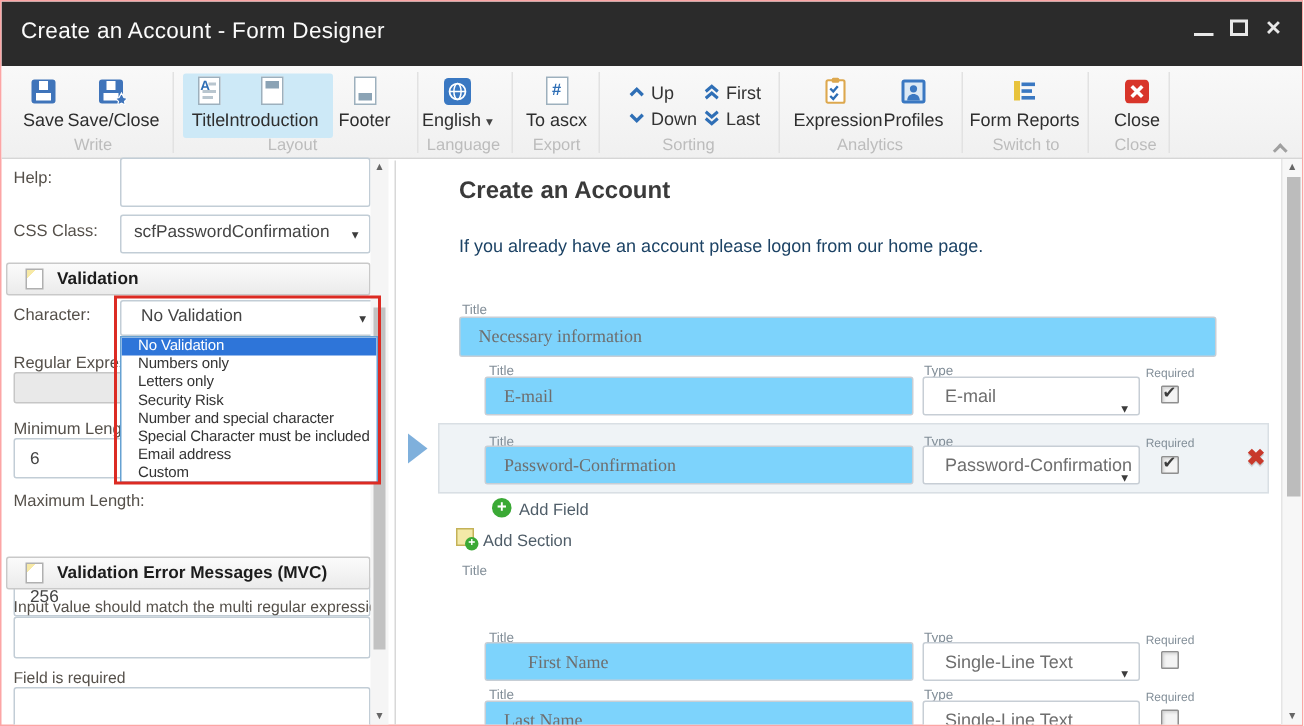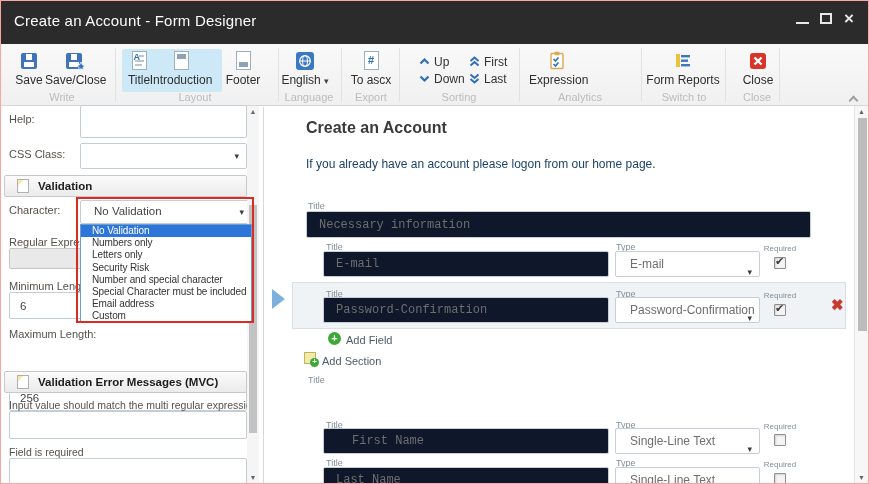--- a/index.html
+++ b/index.html
@@ -56,21 +56,21 @@
   
   .sb-track{position:absolute;background:#f5f5f5}
   .sb-thumb{position:absolute;background:#c2c2c2;cursor:pointer}
   .sb-arrow{position:absolute;width:100%;text-align:center;font-size:7px;color:#666;cursor:pointer;line-height:10px}
 
   
   .form-heading{position:absolute;font-size:16px;font-weight:bold;color:#3a3a3a;white-space:nowrap}
   .form-intro{position:absolute;font-size:12px;color:#1d4365;white-space:nowrap}
   .f-label{position:absolute;font-size:9px;color:#828e98;white-space:nowrap}
   .req-label{position:absolute;font-size:8px;color:#828e98;width:36px;text-align:center}
-  .f-input{position:absolute;height:26px;border:1px solid #c7ced5;border-radius:2px;background:#0f172a;font-family:Liberation Mono, monospace;font-size:12px;color:#6e6e6e;padding-left:12px}
+  .f-input{position:absolute;height:26px;border:1px solid #c7ced5;border-radius:2px;background:#7dd3fc;font-family:Liberation Serif, serif;font-size:12px;color:#6e6e6e;padding-left:12px}
   .f-select{position:absolute;height:26px;border:1px solid #c7ced5;border-radius:2px;background:#fff;font-size:12px;color:#6e6e6e;line-height:24px;padding-left:14px;cursor:pointer}
   .f-select .sel-caret{top:8px}
   .checkbox{position:absolute;width:12px;height:12px;border:1px solid #8f8f8f;background:#f4f4f4;border-radius:1px;box-shadow:inset 1px 1px 2px rgba(0,0,0,.14);cursor:pointer}
   .checkbox.checked::after{content:"✔";position:absolute;left:0;top:-3px;font-size:11px;color:#3c3c3c}
   .sel-row{position:absolute;left:291px;top:281px;width:554px;height:47px;background:#eff3f6;border:1px solid #d9dfe4}
   .row-arrow{position:absolute;left:271px;top:288px;width:0;height:0;border-top:10px solid transparent;border-bottom:10px solid transparent;border-left:13px solid #7fb0dc}
   .delete-x{position:absolute;font-size:15px;font-weight:bold;color:#c8392b;cursor:pointer;text-shadow:0 1px 0 rgba(0,0,0,.15)}
   .add-link{position:absolute;font-size:11px;color:#4f5d68;cursor:pointer;white-space:nowrap}
   .add-circle{position:absolute;width:13px;height:13px;border-radius:50%;background:#3aa935;color:#fff;text-align:center;line-height:12px;font-size:11px;font-weight:bold;cursor:pointer}
   .note-icon{position:absolute;width:12px;height:12px;background:#f3e9a8;border:1px solid #c4b258;cursor:pointer}
@@ -204,20 +204,31 @@
       <div class="ticon">
         <svg width="18" height="19" viewBox="0 0 18 19">
             <rect x="3" y="2.5" width="12" height="15" rx="1" fill="#fff" stroke="#dda84e" stroke-width="1.4"></rect>
             <rect x="6.5" y="0.8" width="5" height="3.4" rx="1" fill="#dda84e"></rect>
             <path d="M5.5 8 l2 2 3-3.5" fill="none" stroke="#2f6fb6" stroke-width="1.6"></path>
             <path d="M5.5 13 l2 2 3-3.5" fill="none" stroke="#2f6fb6" stroke-width="1.6"></path>
           </svg>
       </div>
       <div class="tlabel">Expression</div>
     </div>
+    <div class="tbtn" style="left:584px;width:48px">
+      <div class="ticon">
+        <svg width="18" height="18" viewBox="0 0 18 18">
+            <rect x="1" y="1" width="16" height="16" rx="2" fill="#3a78c2"></rect>
+            <rect x="3" y="3" width="12" height="12" fill="#dce9f5"></rect>
+            <circle cx="9" cy="7.2" r="2.4" fill="#3a78c2"></circle>
+            <path d="M4.8 15 c0-3 2-4.4 4.2-4.4 s4.2 1.4 4.2 4.4 z" fill="#3a78c2"></path>
+          </svg>
+      </div>
+      <div class="tlabel">Profiles</div>
+    </div>
     <div class="tsep" style="left:640px"></div>
 
     <div class="tbtn" style="left:644px;width:76px">
       <div class="ticon">
         <svg width="18" height="18" viewBox="0 0 18 18">
             <rect x="2" y="2" width="4" height="13" fill="#e8c33c"></rect>
             <rect x="7" y="3" width="9" height="2.4" fill="#3a78c2"></rect>
             <rect x="7" y="7.5" width="7" height="2.4" fill="#3a78c2"></rect>
             <rect x="7" y="12" width="9" height="2.4" fill="#3a78c2"></rect>
           </svg>
@@ -251,20 +262,21 @@
       </div>
   </div>
 
   <div class="main-sep-v"></div>
 
   <span class="lp-label" style="left:8px;top:112px">Help:</span>
   <textarea class="lp-input" style="left: 79px; top: 104px; width: 167px; height: 33px; resize: none;" value=""></textarea>
 
   <span class="lp-label" style="left:8px;top:147px">CSS Class:</span>
   <div class="lp-select" style="left:79px;top:142px;width:167px">
+    <span class="val">scfPasswordConfirmation</span>
     <span class="sel-caret">▾</span>
   </div>
 
   <div class="sec-hdr" style="top:174px">
     <span class="page-icon"></span>
     <span class="txt">Validation</span>
   </div>
 
   <span class="lp-label" style="left:8px;top:203px">Character:</span>
   <div class="lp-select" style="left:79px;top:199px;width:172px;height:24px">

